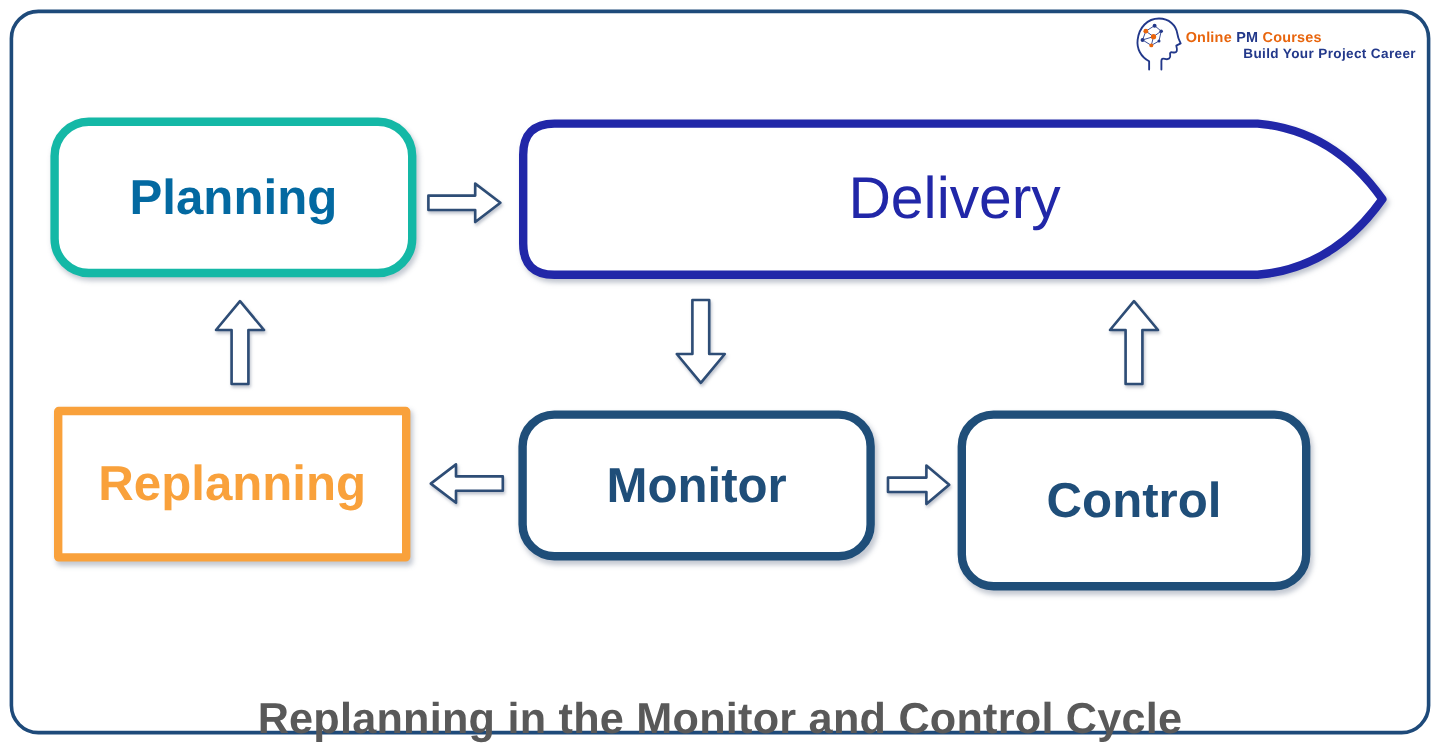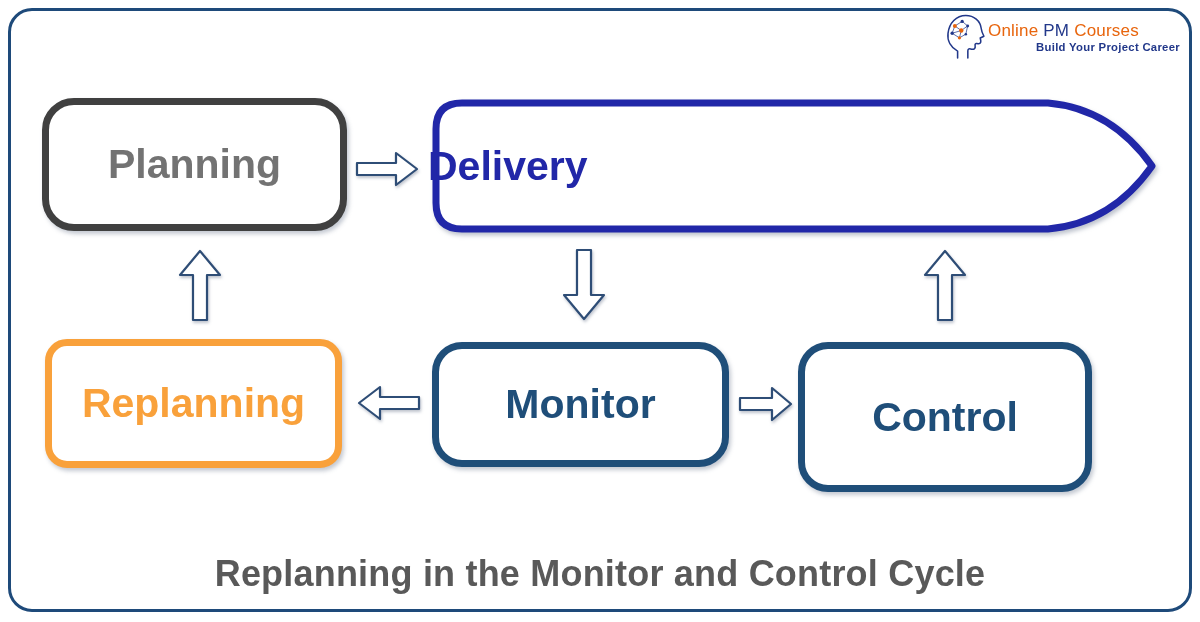--- a/index.html
+++ b/index.html
@@ -17,82 +17,82 @@
     border: 3px solid #1e4a7a; border-radius: 24px;
     pointer-events: none;
   }
 
   
   .logo {
     position: absolute; top: 11px; right: 20px;
     display: flex; align-items: center; gap: 3px;
   }
   .logo-text { display: flex; flex-direction: column; line-height: 1.05; }
-  .logo-line1 { font-size: 17px; font-weight: 400; letter-spacing: 0.2px; white-space: nowrap; }
+  .logo-line1 { font-size: 12px; font-weight: 700; letter-spacing: 0.2px; white-space: nowrap; }
   .lg-orange { color: #e8650d; }
   .lg-navy   { color: #22388a; }
   .logo-line2 {
     font-size: 11.3px; font-weight: 700; color: #22388a;
     letter-spacing: 0.3px; white-space: nowrap; margin-top: 2px; padding-left: 48px;
   }
 
   
   .node {
     position: absolute; background: #ffffff;
     display: flex; align-items: center; justify-content: center;
     font-weight: bold;
     box-shadow: 2px 3px 4px rgba(125,135,155,0.45);
   }
   .node span { display: block; }
   .node-planning {
     left: 42px; top: 98px; width: 305px; height: 133px;
-    border: 7px solid #404040; border-radius: 32px;
-    color: #737373; font-size: 41px;
+    border: 7px solid #14b8a6; border-radius: 32px;
+    color: #0369a1; font-size: 41px;
   }
   .node-replanning {
     left: 45px; top: 339px; width: 297px; height: 129px;
-    border: 7px solid #f9a13b; border-radius: 22px;
+    border: 7px solid #f9a13b; border-radius: 4px;
     color: #f9a13b; font-size: 41px;
   }
   .node-monitor {
     left: 432px; top: 342px; width: 297px; height: 125px;
     border: 7px solid #1f4e79; border-radius: 30px;
     color: #1f4e79; font-size: 41px;
   }
   .node-control {
     left: 798px; top: 342px; width: 294px; height: 150px;
     border: 7px solid #1f4e79; border-radius: 30px;
     color: #1f4e79; font-size: 41px;
   }
 
   
   .delivery-shape {
     position: absolute; left: 428px; top: 96px; width: 735px; height: 140px;
   }
   .delivery-shape svg { filter: drop-shadow(2px 3px 2px rgba(125,135,155,0.5)); }
   .delivery-label {
     position: absolute; left: 428px; top: 96px; width: 735px; height: 140px;
-    display: flex; align-items: center; justify-content: flex-start;
-    color: #2127a8; font-weight: bold; font-size: 41px;
+    display: flex; align-items: center; justify-content: center;
+    color: #2127a8; font-weight: normal; font-size: 49px;
     pointer-events: none;
   }
 
   
   .arrow { position: absolute; }
   .arrow svg { filter: drop-shadow(1.5px 2px 1.5px rgba(125,135,155,0.5)); display: block; }
   .arrow-plan-del  { left: 354px; top: 149px; }
   .arrow-del-mon   { left: 560px; top: 248px; }
   .arrow-rep-plan  { left: 176px; top: 248px; }
   .arrow-ctl-del   { left: 921px; top: 248px; }
   .arrow-mon-rep   { left: 354px; top: 383px; }
   .arrow-mon-ctl   { left: 737px; top: 384px; }
 
   
   .caption {
-    position: absolute; left: 0; top: 553px; width: 1200px;
+    position: absolute; left: 0; top: 578px; width: 1200px;
     text-align: center; font-weight: bold; font-size: 36px; color: #595959;
     letter-spacing: 0.2px;
   }
 </style>
 </head>
 <body>
 
 <div class="canvas">
 
   <div class="frame"></div>

